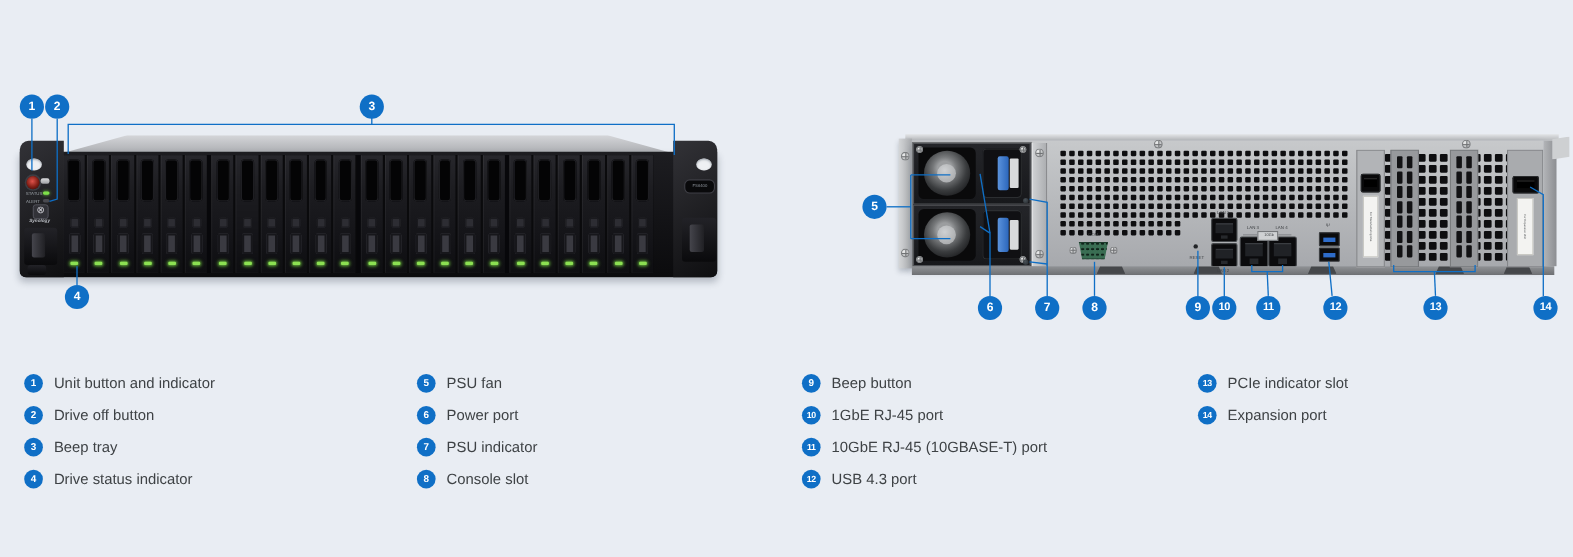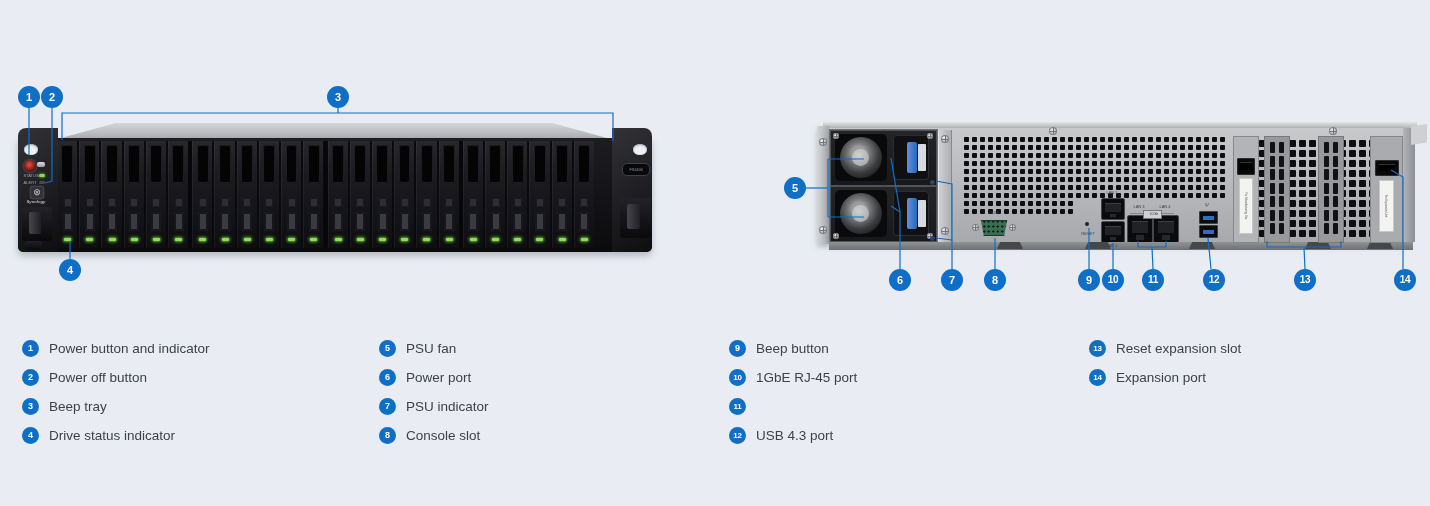--- a/index.html
+++ b/index.html
@@ -939,25 +939,25 @@
       <div class="marker two" style="left: 1102px; top: 269px;">10</div>
       <div class="marker two" style="left: 1142px; top: 269px;">11</div>
       <div class="marker two" style="left: 1203px; top: 269px;">12</div>
       <div class="marker two" style="left: 1294px; top: 269px;">13</div>
       <div class="marker two" style="left: 1394px; top: 269px;">14</div>
     </div>
   <div id="legend">
       <div class="legend-col" style="left: 22px;">
         <div class="legend-item">
           <span class="legend-num">1</span>
-          <span class="legend-label">Power button and indicator</span>
+          <span class="legend-label">Unit button and indicator</span>
         </div>
         <div class="legend-item">
           <span class="legend-num">2</span>
-          <span class="legend-label">Power off button</span>
+          <span class="legend-label">Drive off button</span>
         </div>
         <div class="legend-item">
           <span class="legend-num">3</span>
           <span class="legend-label">Beep tray</span>
         </div>
         <div class="legend-item">
           <span class="legend-num">4</span>
           <span class="legend-label">Drive status indicator</span>
         </div>
       </div>
@@ -983,30 +983,31 @@
         <div class="legend-item">
           <span class="legend-num">9</span>
           <span class="legend-label">Beep button</span>
         </div>
         <div class="legend-item">
           <span class="legend-num two">10</span>
           <span class="legend-label">1GbE RJ-45 port</span>
         </div>
         <div class="legend-item">
           <span class="legend-num two">11</span>
+          <span class="legend-label">10GbE RJ-45 (10GBASE-T) port</span>
         </div>
         <div class="legend-item">
           <span class="legend-num two">12</span>
           <span class="legend-label">USB 4.3 port</span>
         </div>
       </div>
       <div class="legend-col" style="left: 1089px;">
         <div class="legend-item">
           <span class="legend-num two">13</span>
-          <span class="legend-label">Reset expansion slot</span>
+          <span class="legend-label">PCIe indicator slot</span>
         </div>
         <div class="legend-item">
           <span class="legend-num two">14</span>
           <span class="legend-label">Expansion port</span>
         </div>
       </div>
     </div>
 </div>
 
 </body></html>

